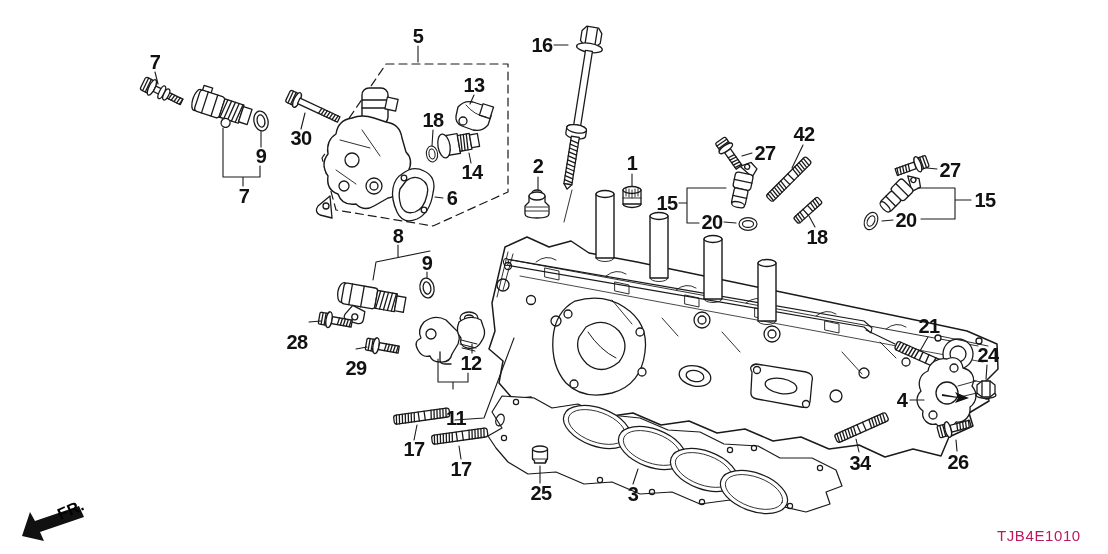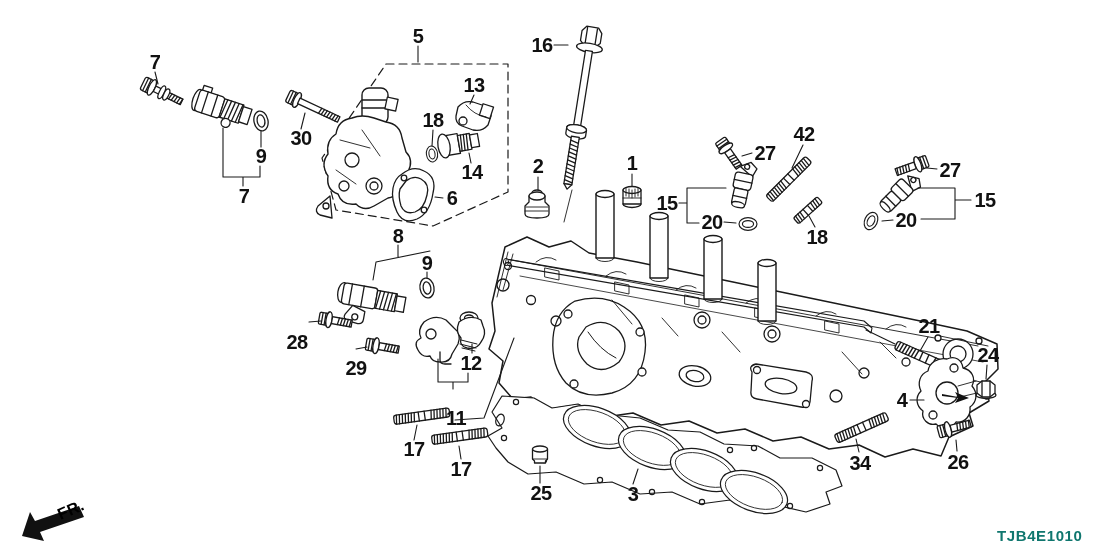--- a/index.html
+++ b/index.html
@@ -3,22 +3,22 @@
 <meta charset="utf-8">
 <style>
   html,body{margin:0;padding:0;background:#fff;}
   .stage{position:relative;width:1108px;height:554px;background:#ffffff;overflow:hidden;
          font-family:"Liberation Sans",sans-serif;color:#111;}
   .stage svg{position:absolute;left:0;top:0;}
   .callout{position:absolute;transform:translate(-50%,-50%);font-weight:700;font-size:20px;
            line-height:1;letter-spacing:-0.5px;color:#111;white-space:nowrap;user-select:none;}
   .fr-label{position:absolute;left:71px;top:510px;transform:translate(-50%,-50%) rotate(-24deg);
             font-weight:700;font-size:16px;letter-spacing:0.5px;color:#000;}
-  .diagram-code{position:absolute;left:997px;top:527px;font-weight:700;font-size:15px;
-                letter-spacing:0.6px;color:#0f766e;}
+  .diagram-code{position:absolute;left:997px;top:527px;font-weight:400;font-size:15px;
+                letter-spacing:0.6px;color:#be185d;}
 </style>
 </head>
 <body>
 
 <div class="stage">
 
 <svg width="1108" height="554" viewBox="0 0 1108 554">
   <defs>
     <g id="studL">
       <rect x="0" y="-4.5" width="56" height="9" rx="2.5" fill="#fff"></rect>

